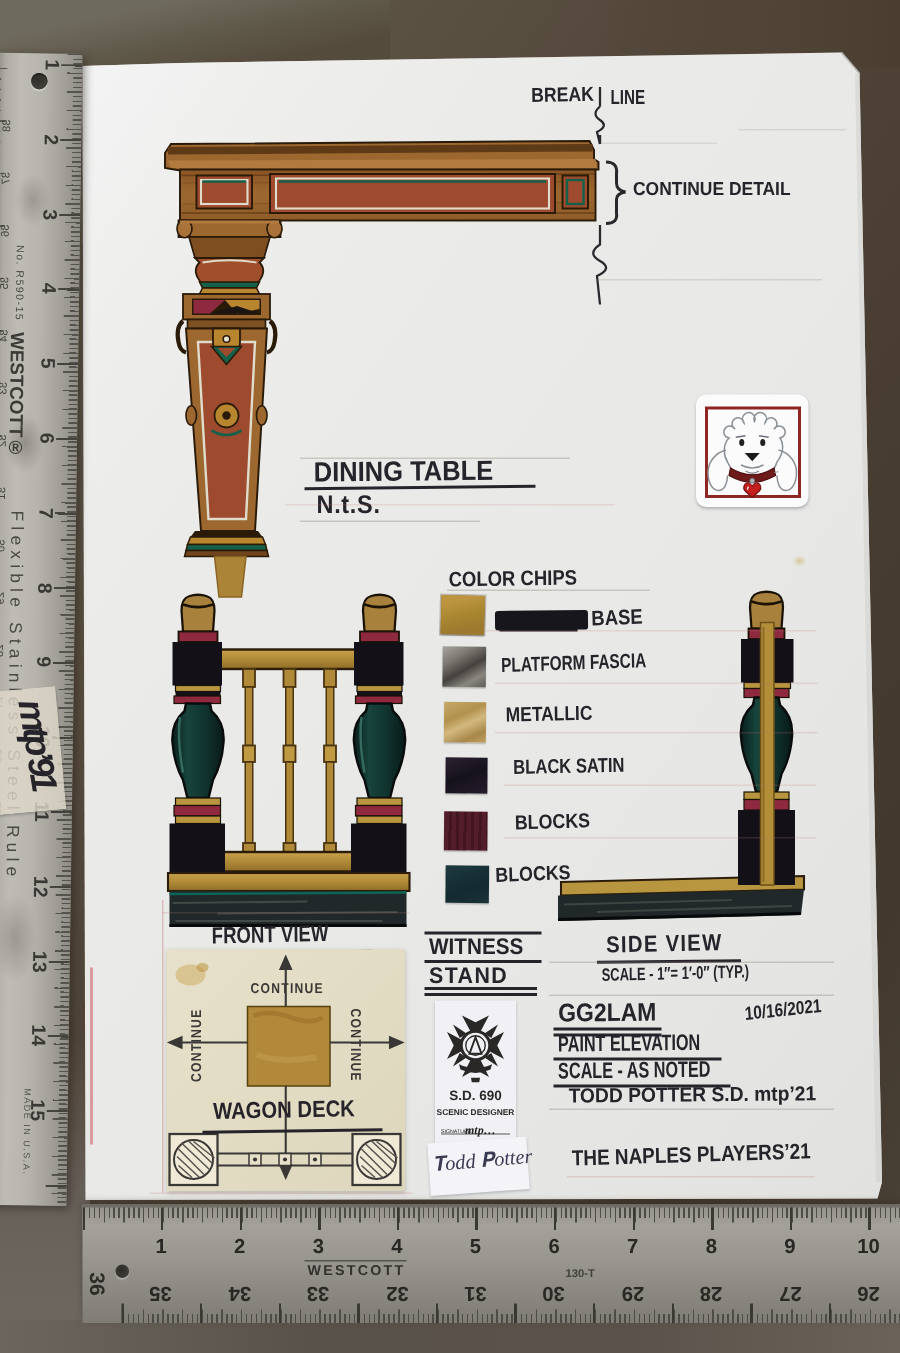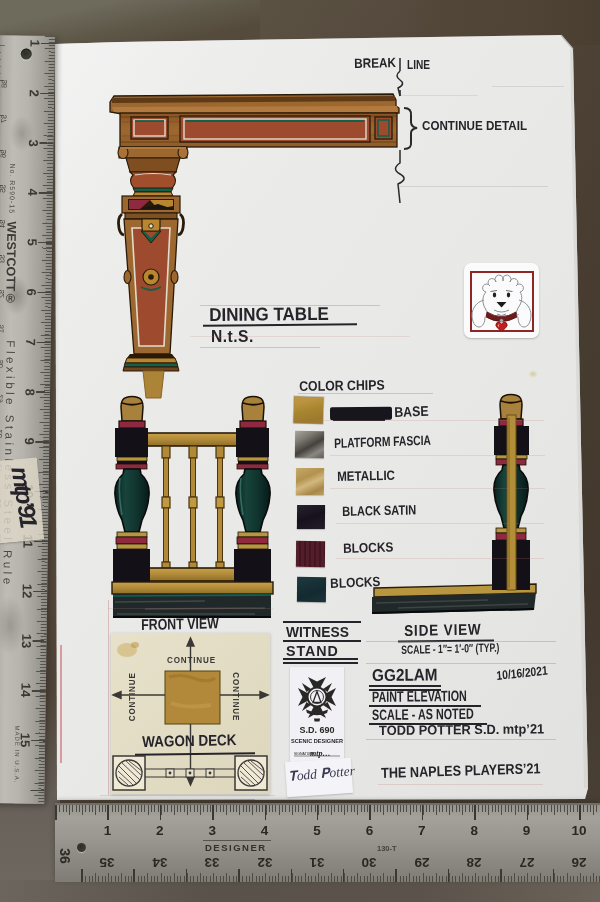--- a/index.html
+++ b/index.html
@@ -539,21 +539,21 @@
       <div class="abs" style="left:145.2px;top:52px;width:24px;text-align:center;font-size:13.5px;font-weight:bold;color:#2a2824;transform:rotate(180deg);">33</div>
       <div class="abs" style="left:197.6px;top:52px;width:24px;text-align:center;font-size:13.5px;font-weight:bold;color:#2a2824;transform:rotate(180deg);">32</div>
       <div class="abs" style="left:250px;top:52px;width:24px;text-align:center;font-size:13.5px;font-weight:bold;color:#2a2824;transform:rotate(180deg);">31</div>
       <div class="abs" style="left:302.4px;top:52px;width:24px;text-align:center;font-size:13.5px;font-weight:bold;color:#2a2824;transform:rotate(180deg);">30</div>
       <div class="abs" style="left:354.8px;top:52px;width:24px;text-align:center;font-size:13.5px;font-weight:bold;color:#2a2824;transform:rotate(180deg);">29</div>
       <div class="abs" style="left:407.2px;top:52px;width:24px;text-align:center;font-size:13.5px;font-weight:bold;color:#2a2824;transform:rotate(180deg);">28</div>
       <div class="abs" style="left:459.59999999999997px;top:52px;width:24px;text-align:center;font-size:13.5px;font-weight:bold;color:#2a2824;transform:rotate(180deg);">27</div>
       <div class="abs" style="left:512px;top:52px;width:24px;text-align:center;font-size:13.5px;font-weight:bold;color:#2a2824;transform:rotate(180deg);">26</div>
     </div>
 
-  <div class="abs hw" style="left:150px;top:39px;font-size:9.5px;letter-spacing:1.5px;color:#33312d;font-weight:bold;">DESIGNER</div>
+  <div class="abs hw" style="left:150px;top:39px;font-size:9.5px;letter-spacing:1.5px;color:#33312d;font-weight:bold;">WESTCOTT</div>
   <div class="abs" style="left:148px;top:37px;width:68px;height:1px;background:#55534e;"></div>
 
   <div class="abs" style="left:322px;top:41px;font-size:7.5px;color:#44423d;font-weight:bold;">130-T</div>
 
   <div class="abs" style="left:22px;top:40px;width:9px;height:9px;border-radius:50%;background:radial-gradient(circle at 40% 40%,#2e2c28,#45433c);box-shadow:0 1px 1px rgba(255,255,255,.4);"></div>
 
   <div class="abs" style="left:2px;top:45px;font-size:14px;font-weight:bold;color:#2e2c28;transform:rotate(90deg);">36</div>
 </div>
 
 </body></html>

